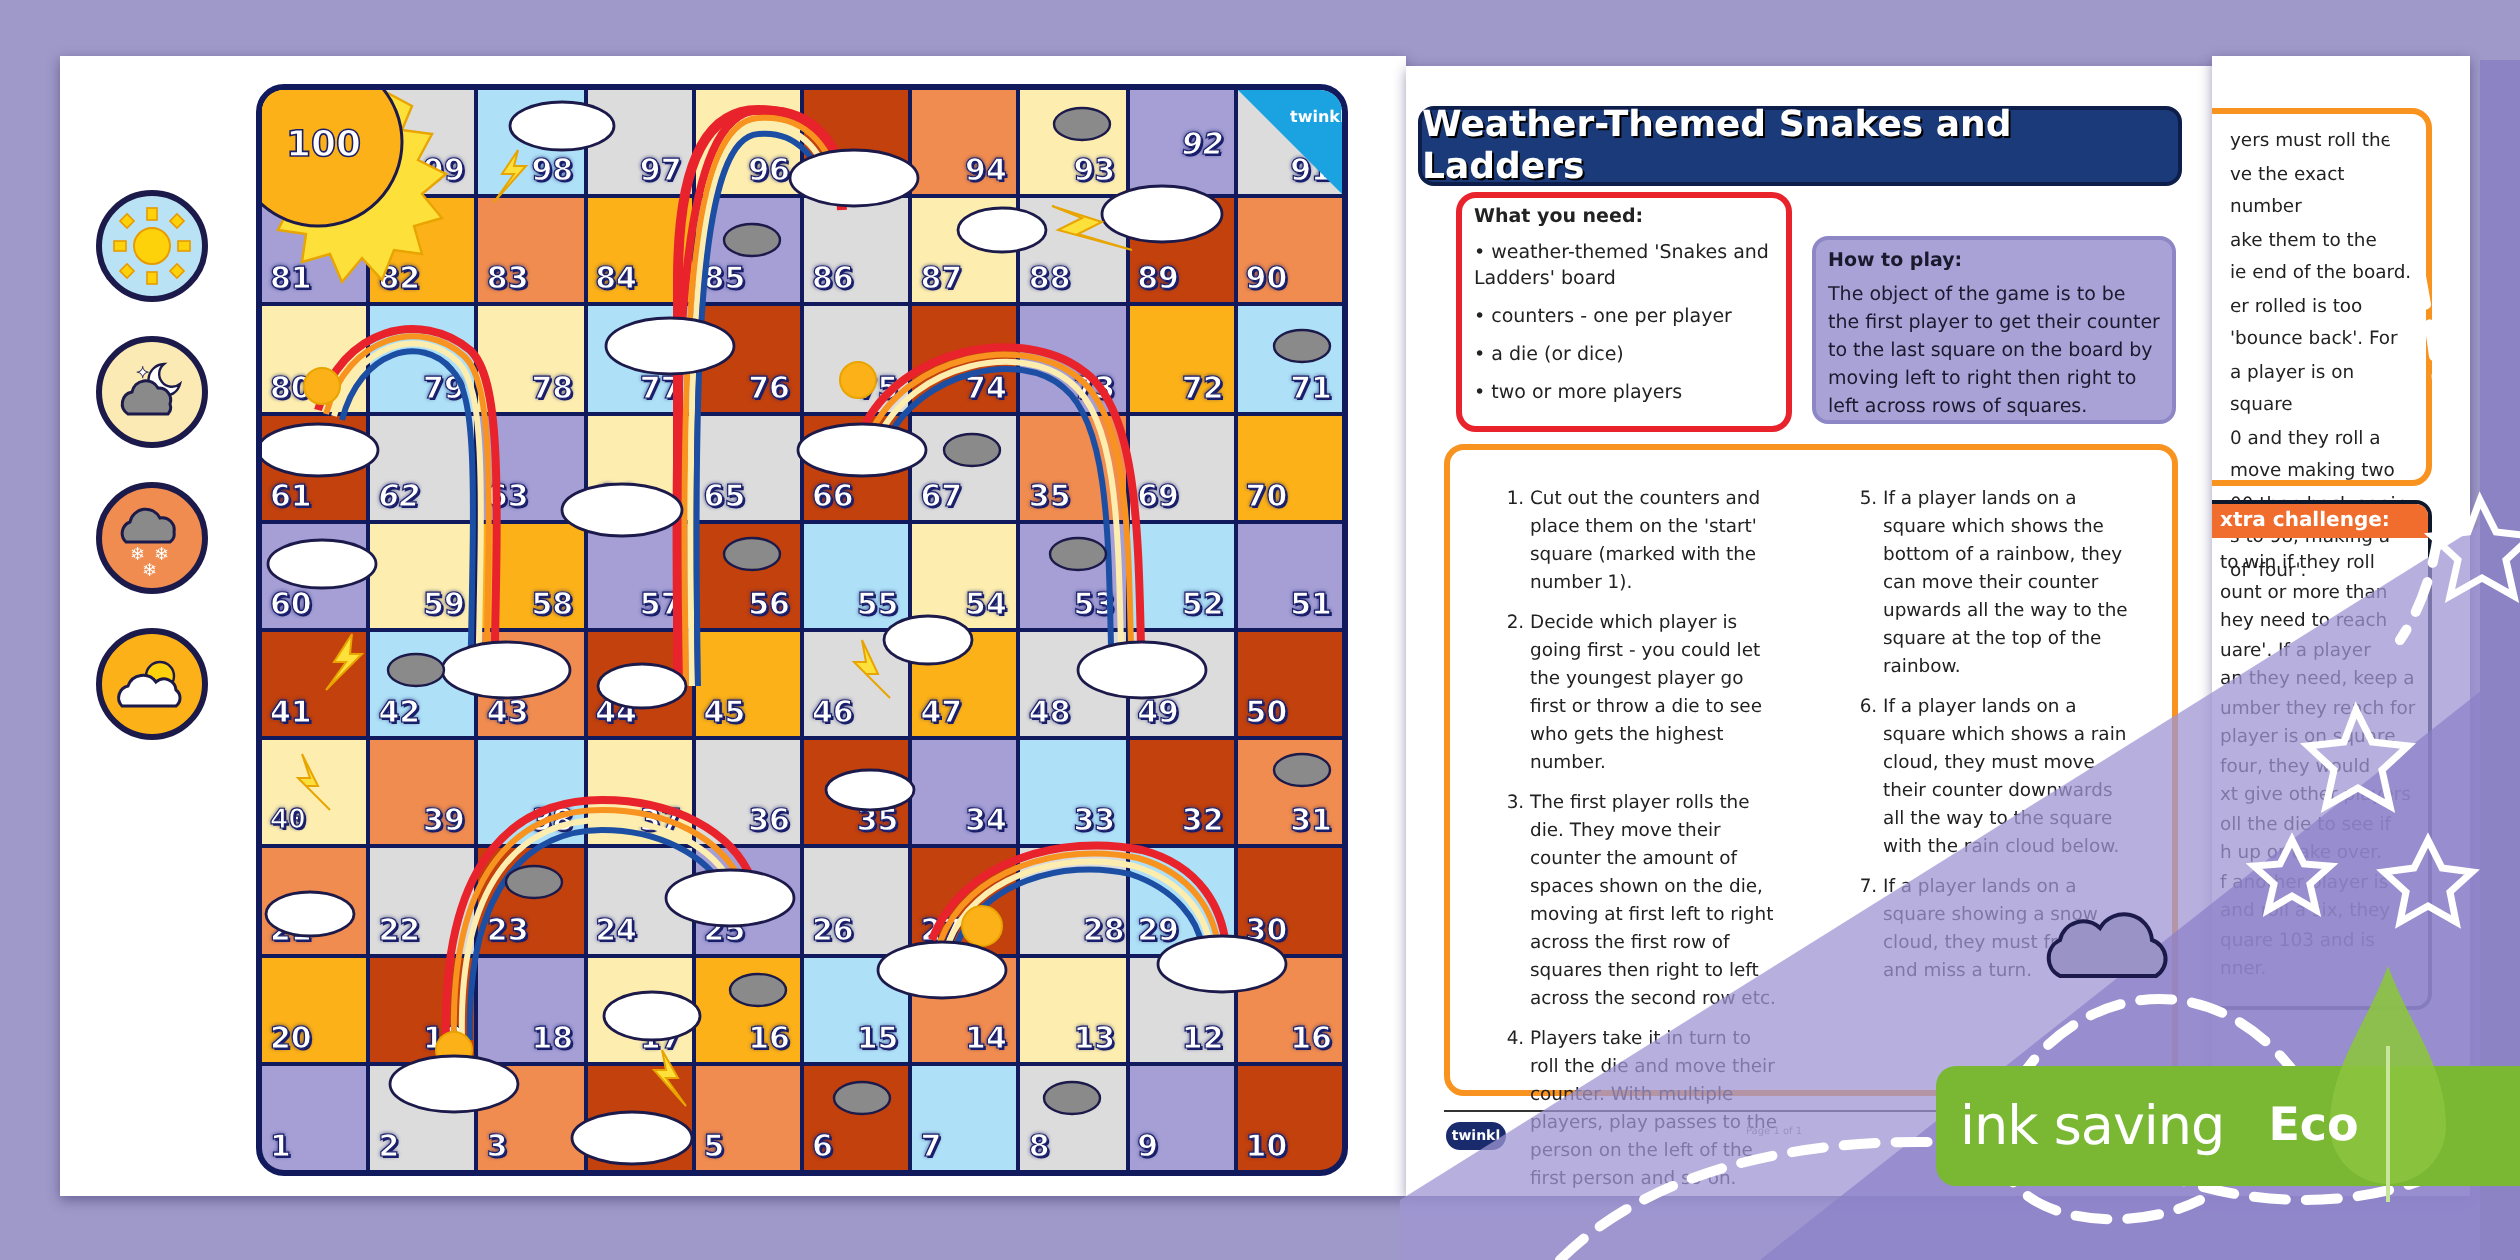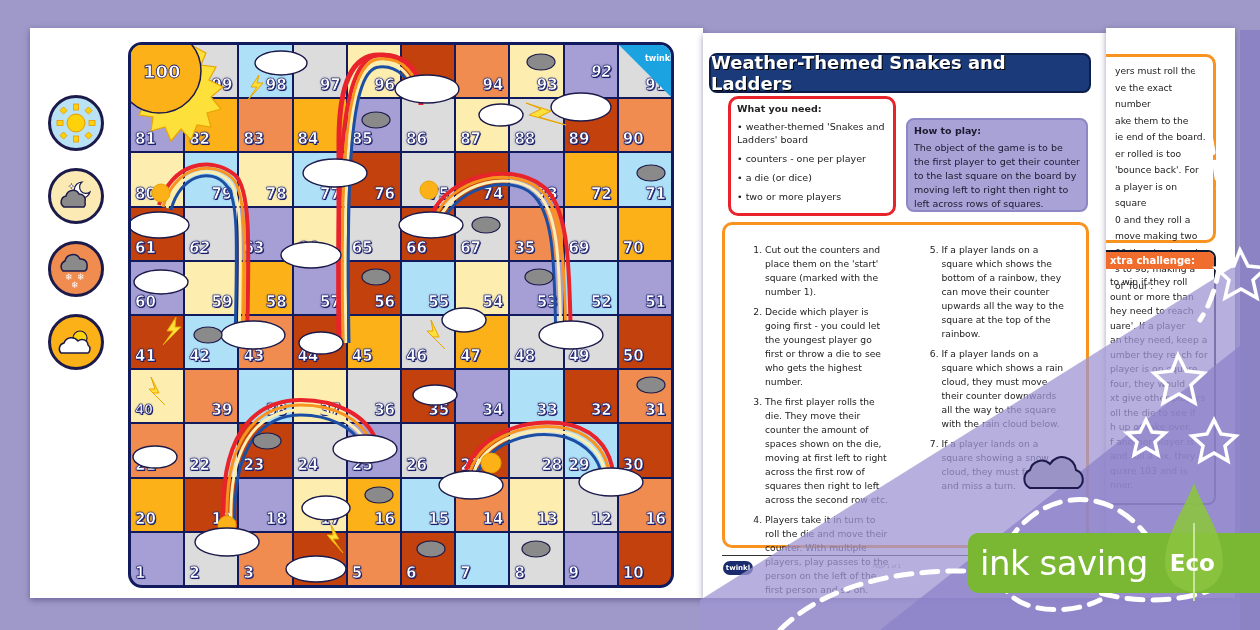--- a/index.html
+++ b/index.html
@@ -42,21 +42,21 @@
 
   
   .r-box1{position:absolute;left:-20px;top:26px;width:130px;height:189px;border:3px solid #f7931e;border-radius:10px;box-sizing:border-box;padding:6px 6px 6px 26px;font-size:9.2px;line-height:16.5px;color:#222;}
   .r-box2{position:absolute;left:-20px;top:222px;width:130px;height:255px;border:2px solid #0f172a;border-radius:8px;box-sizing:border-box;overflow:hidden;}
   .r-box2 .hdr{background:#f06d2e;color:#fff;font-weight:bold;font-size:10px;padding:3px 4px 3px 22px;}
   .r-box2 .body{font-size:9.2px;line-height:14.5px;color:#222;padding:6px 4px 0 22px;}
 
   
   .decor{position:absolute;left:0;top:0;width:1260px;height:630px;pointer-events:none;}
   .eco-badge{position:absolute;left:968px;top:533px;width:292px;height:60px;background:#7ab733;border-radius:10px 0 0 10px;display:flex;align-items:center;}
-  .eco-text{font-family:"DejaVu Sans",sans-serif;font-size:34px;color:#fff;margin-left:12px;letter-spacing:-0.5px;text-align:right;}
+  .eco-text{font-family:"DejaVu Sans",sans-serif;font-size:27px;color:#fff;margin-left:12px;letter-spacing:-0.5px;text-align:right;}
   .eco-word{font-family:"DejaVu Sans",sans-serif;font-weight:bold;font-size:23px;color:#fff;margin-left:22px;position:relative;z-index:2;}
 </style>
 </head>
 <body>
 
 <div class="page" id="page-left"></div>
 
 <div class="icons-col">
   <div class="wicon" style="background:#b9e3f5">
     <svg viewBox="0 0 44 44">

